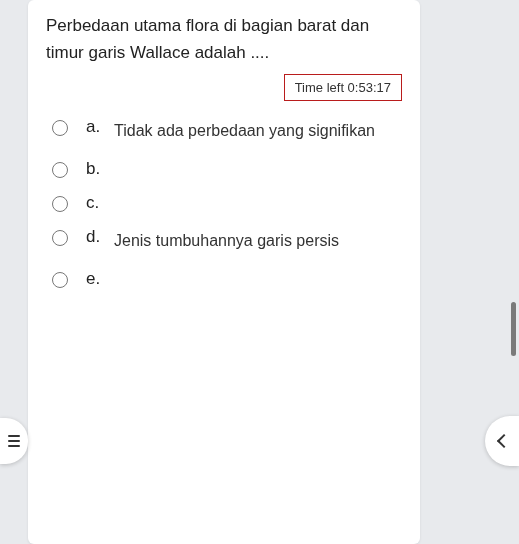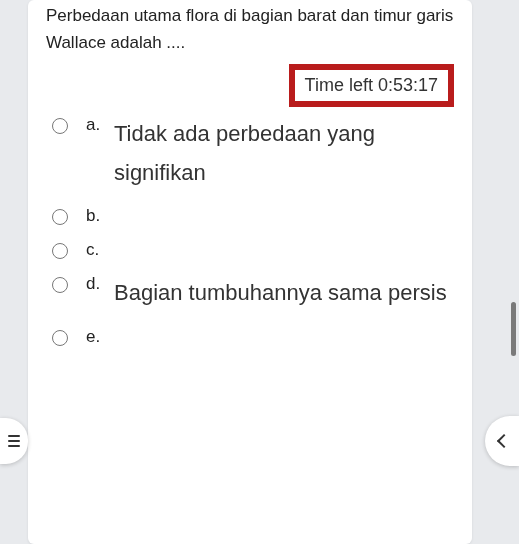--- a/index.html
+++ b/index.html
@@ -1,41 +1,41 @@
 <!DOCTYPE html>
 <html><head>
 <meta charset="utf-8">
 <style>
   * { box-sizing: border-box; margin: 0; padding: 0; }
   html, body { width: 519px; height: 544px; overflow: hidden; font-family: Arial, Helvetica, sans-serif; background: #e8eaed; }
   .card {
     position: absolute;
     left: 28px;
     top: 0;
-    width: 444px;
+    width: 392px;
     height: 544px;
     background: #fff;
     border-radius: 6px;
-    padding: 2px 18px 18px 18px;
+    padding: 12px 18px 18px 18px;
     box-shadow: 0 1px 3px rgba(0,0,0,0.08);
   }
   .question {
     font-size: 17px;
     color: #222;
     line-height: 1.6;
     margin-bottom: 8px;
   }
   .timer {
-    border: 6px solid #b91c1c;
+    border: 1px solid #b91c1c;
     color: #333;
-    font-size: 18px;
+    font-size: 13px;
     padding: 5px 10px;
     display: inline-block;
     float: right;
-    margin-bottom: 2px;
+    margin-bottom: 10px;
   }
   .options { clear: both; padding-top: 6px; }
   .option-row {
     display: flex;
     align-items: flex-start;
     margin-bottom: 14px;
     cursor: pointer;
   }
   .radio {
     width: 16px;
@@ -48,21 +48,21 @@
   }
   .letter {
     width: 28px;
     flex: 0 0 28px;
     font-size: 17px;
     color: #222;
     margin-left: 18px;
     margin-top: 0;
   }
   .answer {
-    font-size: 22px;
+    font-size: 16px;
     color: #333;
     line-height: 1.75;
     flex: 1;
   }
   .menu-btn {
     position: absolute;
     left: 0;
     top: 418px;
     width: 28px;
     height: 46px;
@@ -128,21 +128,21 @@
     </label>
 
     <label class="option-row">
       <span class="radio"></span>
       <span class="letter">c.</span>
     </label>
 
     <label class="option-row">
       <span class="radio"></span>
       <span class="letter">d.</span>
-      <span class="answer">Bagian tumbuhannya sama persis</span>
+      <span class="answer">Jenis tumbuhannya garis persis</span>
     </label>
 
     <label class="option-row">
       <span class="radio"></span>
       <span class="letter">e.</span>
     </label>
 
   </div>
 </div>
 

